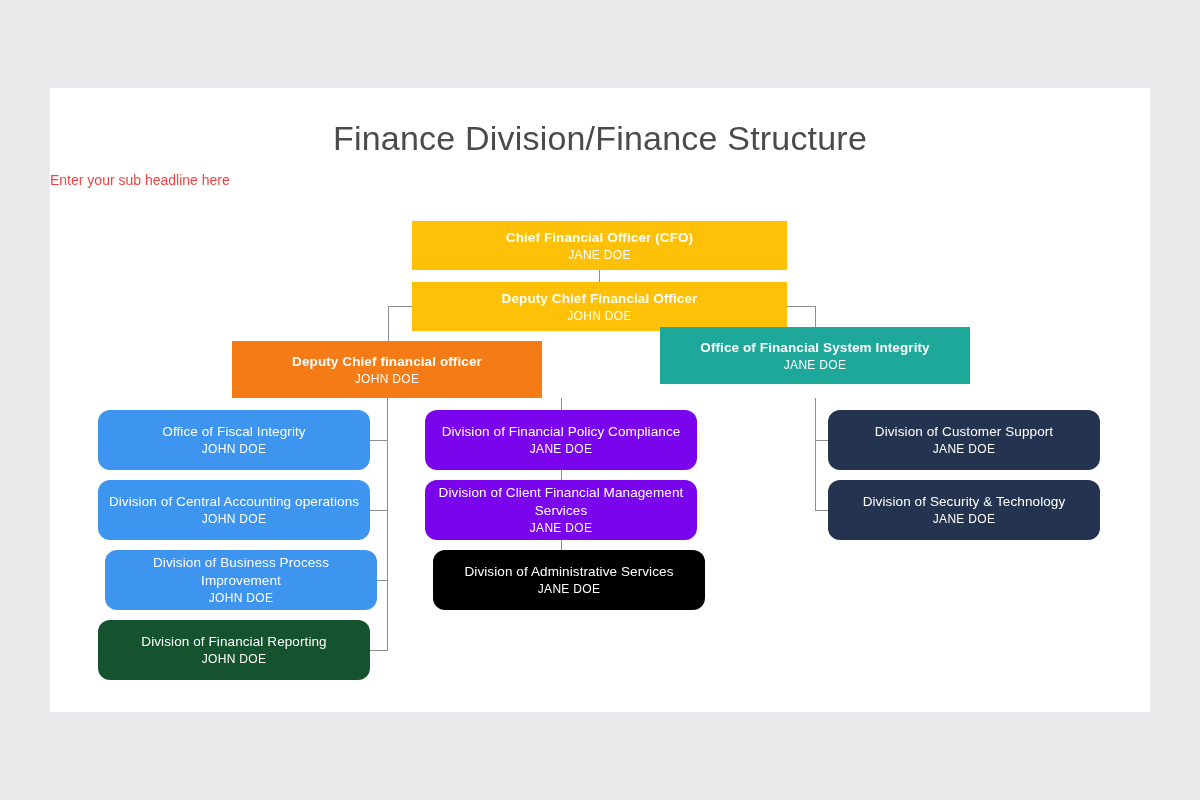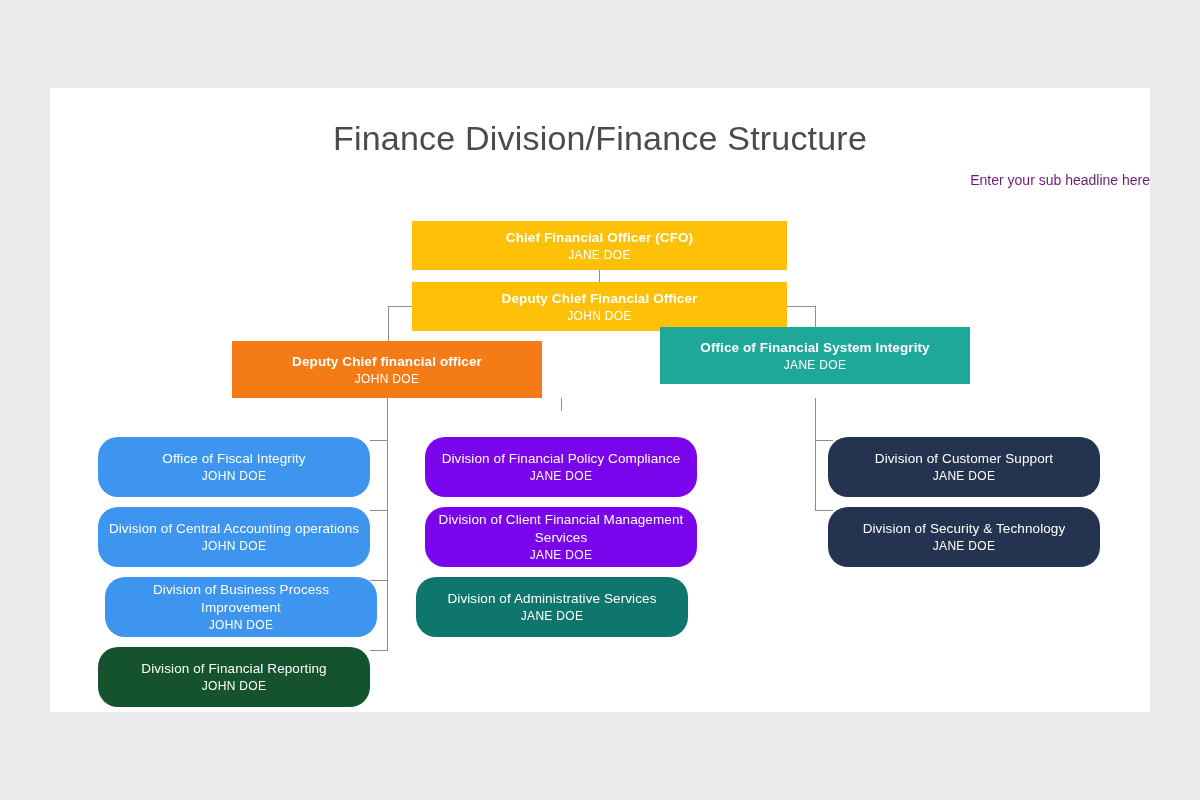--- a/index.html
+++ b/index.html
@@ -19,22 +19,22 @@
 
   .title{
     position:absolute;left:0;top:31px;width:1100px;
     text-align:center;
     font-size:34px;color:#4b4b4b;
     font-weight:400;letter-spacing:.2px;
     white-space:nowrap;
   }
   .subtitle{
     position:absolute;left:0;top:84px;width:1100px;
-    text-align:right;
-    font-size:14px;color:#701a75;font-weight:400;
+    text-align:left;
+    font-size:14px;color:#ef4444;font-weight:400;
   }
 
   
   .ln{position:absolute;background:#8d8d8d;}
   .lnv{width:1px;}
   .lnh{height:1px;}
 
   
   .node{
     position:absolute;
@@ -50,21 +50,21 @@
     line-height:18px;
     letter-spacing:.1px;
   }
   .node .pr{
     font-size:12px;
     line-height:16px;
     letter-spacing:.3px;
     font-weight:400;
   }
   .sharp{border-radius:0;}
-  .round{border-radius:20px;margin-top:27px;}
+  .round{border-radius:12px;}
   .bold .nm{font-weight:700;}
 </style>
 </head>
 <body>
 
 <div id="stage">
 
   <div class="slide">
 
     <div class="title">Finance Division/Finance Structure</div>
@@ -135,21 +135,21 @@
     <div class="node round" style="left:375px;top:322px;width:272px;height:60px;background:#7a04eb;">
       <div class="nm">Division of Financial Policy Compliance</div>
       <div class="pr">JANE DOE</div>
     </div>
 
     <div class="node round" style="left:375px;top:392px;width:272px;height:60px;background:#7a04eb;align-items:center;">
       <div class="nm">Division of Client Financial Management Services</div>
       <div class="pr">JANE DOE</div>
     </div>
 
-    <div class="node round" style="left:366px;top:462px;width:272px;height:60px;background:#0f766e;">
+    <div class="node round" style="left:383px;top:462px;width:272px;height:60px;background:#000000;">
       <div class="nm">Division of Administrative Services</div>
       <div class="pr">JANE DOE</div>
     </div>
 
     <div class="node round" style="left:778px;top:322px;width:272px;height:60px;background:#24334f;">
       <div class="nm">Division of Customer Support</div>
       <div class="pr">JANE DOE</div>
     </div>
 
     <div class="node round" style="left:778px;top:392px;width:272px;height:60px;background:#24334f;">

